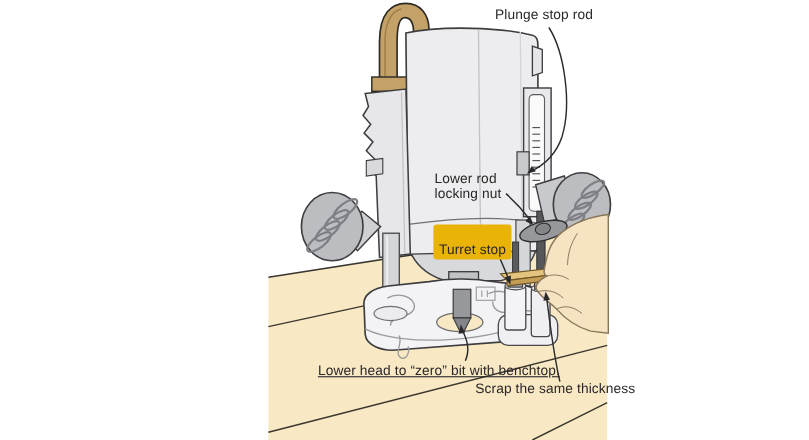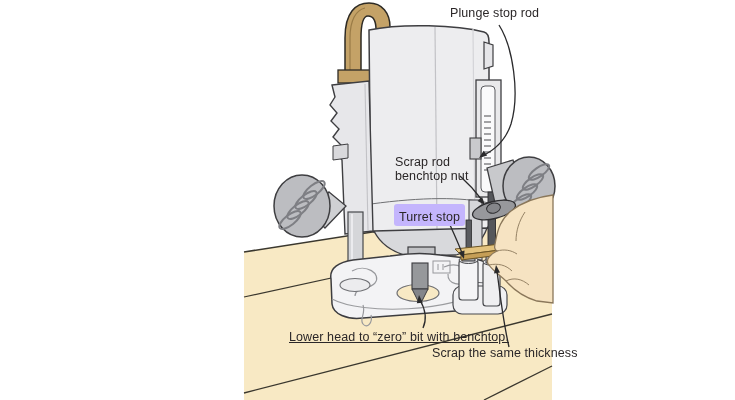--- a/index.html
+++ b/index.html
@@ -6,21 +6,21 @@
   .stage{
     position:relative;width:735px;height:400px;background:#ffffff;
     overflow:hidden;font-family:"Liberation Sans",sans-serif;margin-left:32px;
   }
   .stage svg{position:absolute;left:0;top:0;}
   .label{
     position:absolute;font-size:12.5px;line-height:14px;color:#2b2728;
     letter-spacing:.1px;white-space:nowrap;
   }
   .label span{display:block;}
-  .label.boxed{background:#c4b5fd;padding:6px 5px 2px 5px;border-radius:3px;}
+  .label.boxed{background:#eab308;padding:16px 5px 2px 5px;border-radius:3px;}
 </style>
 </head>
 <body>
 
 <div class="stage">
 
   <svg viewBox="0 0 735 400" width="735" height="400">
 
     <g>
       <path d="M212,252 L520,204 L520,400 L212,400 Z" fill="#f8e9c4"></path>
@@ -167,22 +167,22 @@
       <polygon points="453,205 445.5,200.9 450.1,196.9"></polygon>
       <polygon points="432,259 426.8,252.3 432.5,250.5"></polygon>
       <polygon points="387,295 390.8,302.7 384.8,303.3"></polygon>
       <polygon points="464,265 468,272.6 462,273.4"></polygon>
     </g>
   </svg>
 
   <div class="label" style="left:418px;top:6px;">Plunge stop rod</div>
 
   <div class="label" style="left:363px;top:155px;">
-    <span>Scrap rod</span>
-    <span>benchtop nut</span>
+    <span>Lower rod</span>
+    <span>locking nut</span>
   </div>
 
   <div class="label boxed" style="left:362px;top:204px;">Turret stop</div>
 
   <div class="label" style="left:257px;top:330px;text-decoration:underline;">Lower head to “zero” bit with benchtop.</div>
 
   <div class="label" style="left:400px;top:346px;">
     <span>Scrap the same thickness</span>
   </div>
 

